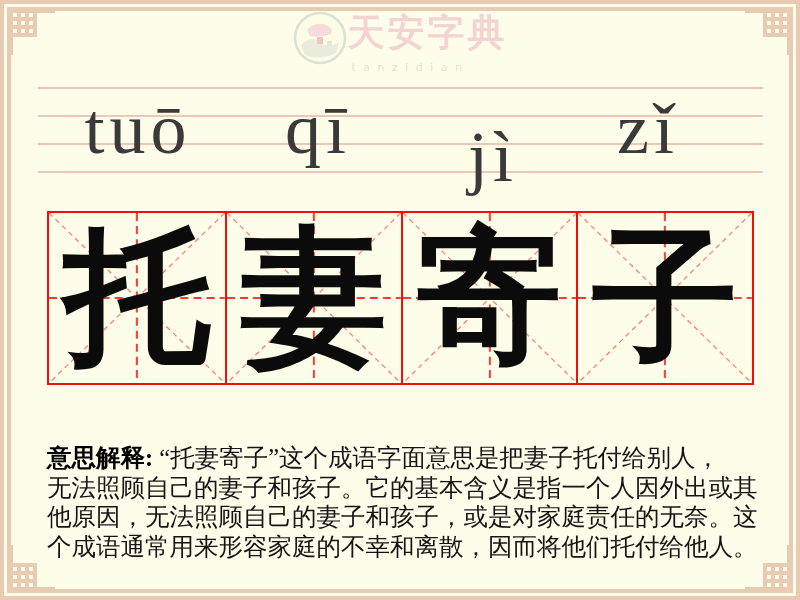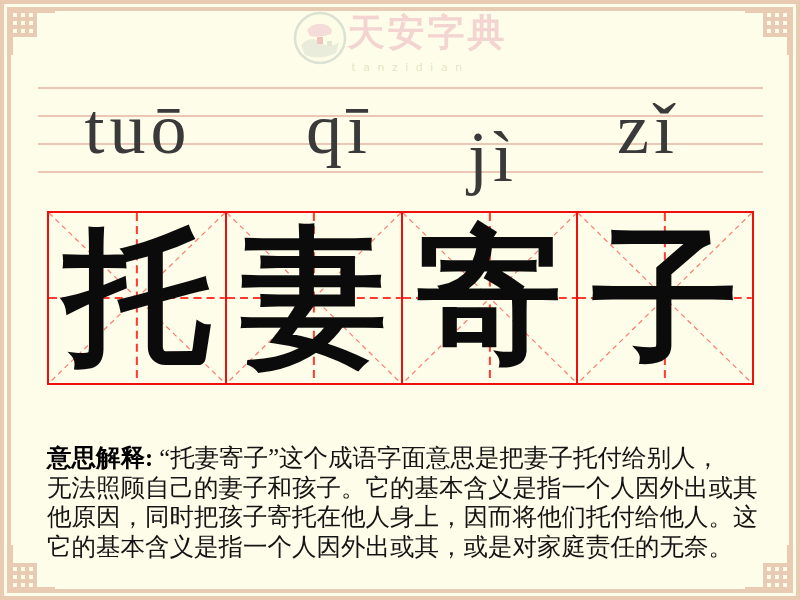--- a/index.html
+++ b/index.html
@@ -22,21 +22,21 @@
   .brand-logo{width:54px;height:54px;flex:0 0 auto;}
   .brand-text{display:flex;flex-direction:column;}
   .brand-title{font-size:37px;font-weight:bold;color:#F3D4D1;letter-spacing:3px;line-height:1.15;}
   .brand-sub{font-size:11px;color:#E7E2C2;letter-spacing:7.5px;margin-top:7px;padding-left:4px;font-family:"DejaVu Sans", sans-serif;}
   
   .pline{position:absolute;left:38px;width:725px;height:2px;background:#EBC7B6;}
   .pl1{top:87px;} .pl2{top:115px;} .pl3{top:143px;} .pl4{top:171px;}
   .pinyin{position:absolute;top:93px;transform:translateX(-50%);
     font-size:72px;line-height:1;color:#3A3A3A;letter-spacing:5px;
     font-family:"Liberation Serif", serif;white-space:nowrap;}
-  .py1{left:138px;} .py2{left:339px;} .py3{left:493px;margin-top:28px;} .py4{left:648px;}
+  .py1{left:138px;} .py2{left:318px;} .py3{left:493px;margin-top:28px;} .py4{left:648px;}
   
   .grid{position:absolute;left:47px;top:211px;width:707px;height:174px;
     display:grid;grid-template-columns:repeat(4,1fr);
     border:2.5px solid #ED100C;box-sizing:border-box;background:transparent;}
   .cell{position:relative;border-left:2.5px solid #ED100C;}
   .cell:first-child{border-left:none;}
   .cell svg{position:absolute;inset:0;width:100%;height:100%;}
   .hanzi{position:absolute;inset:0;display:flex;align-items:center;justify-content:center;
     font-size:146px;font-weight:bold;line-height:1;color:#0B0B0B;padding-bottom:4px;}
   
@@ -185,15 +185,15 @@
     <div class="hanzi">子</div>
   </div>
 </div>
 
 <div class="def">
   <div class="def-line">
     <span class="def-label">意思解释:</span>
     <span>“托妻寄子”这个成语字面意思是把妻子托付给别人，</span>
   </div>
   <div class="def-line">无法照顾自己的妻子和孩子。它的基本含义是指一个人因外出或其</div>
-  <div class="def-line">他原因，同时把孩子寄托在他人身上，因而将他们托付给他人。这</div>
-  <div class="def-line">它的基本含义是指一个人因外出或其，或是对家庭责任的无奈。</div>
+  <div class="def-line">他原因，无法照顾自己的妻子和孩子，或是对家庭责任的无奈。这</div>
+  <div class="def-line">个成语通常用来形容家庭的不幸和离散，因而将他们托付给他人。</div>
 </div>
 
 </body></html>

